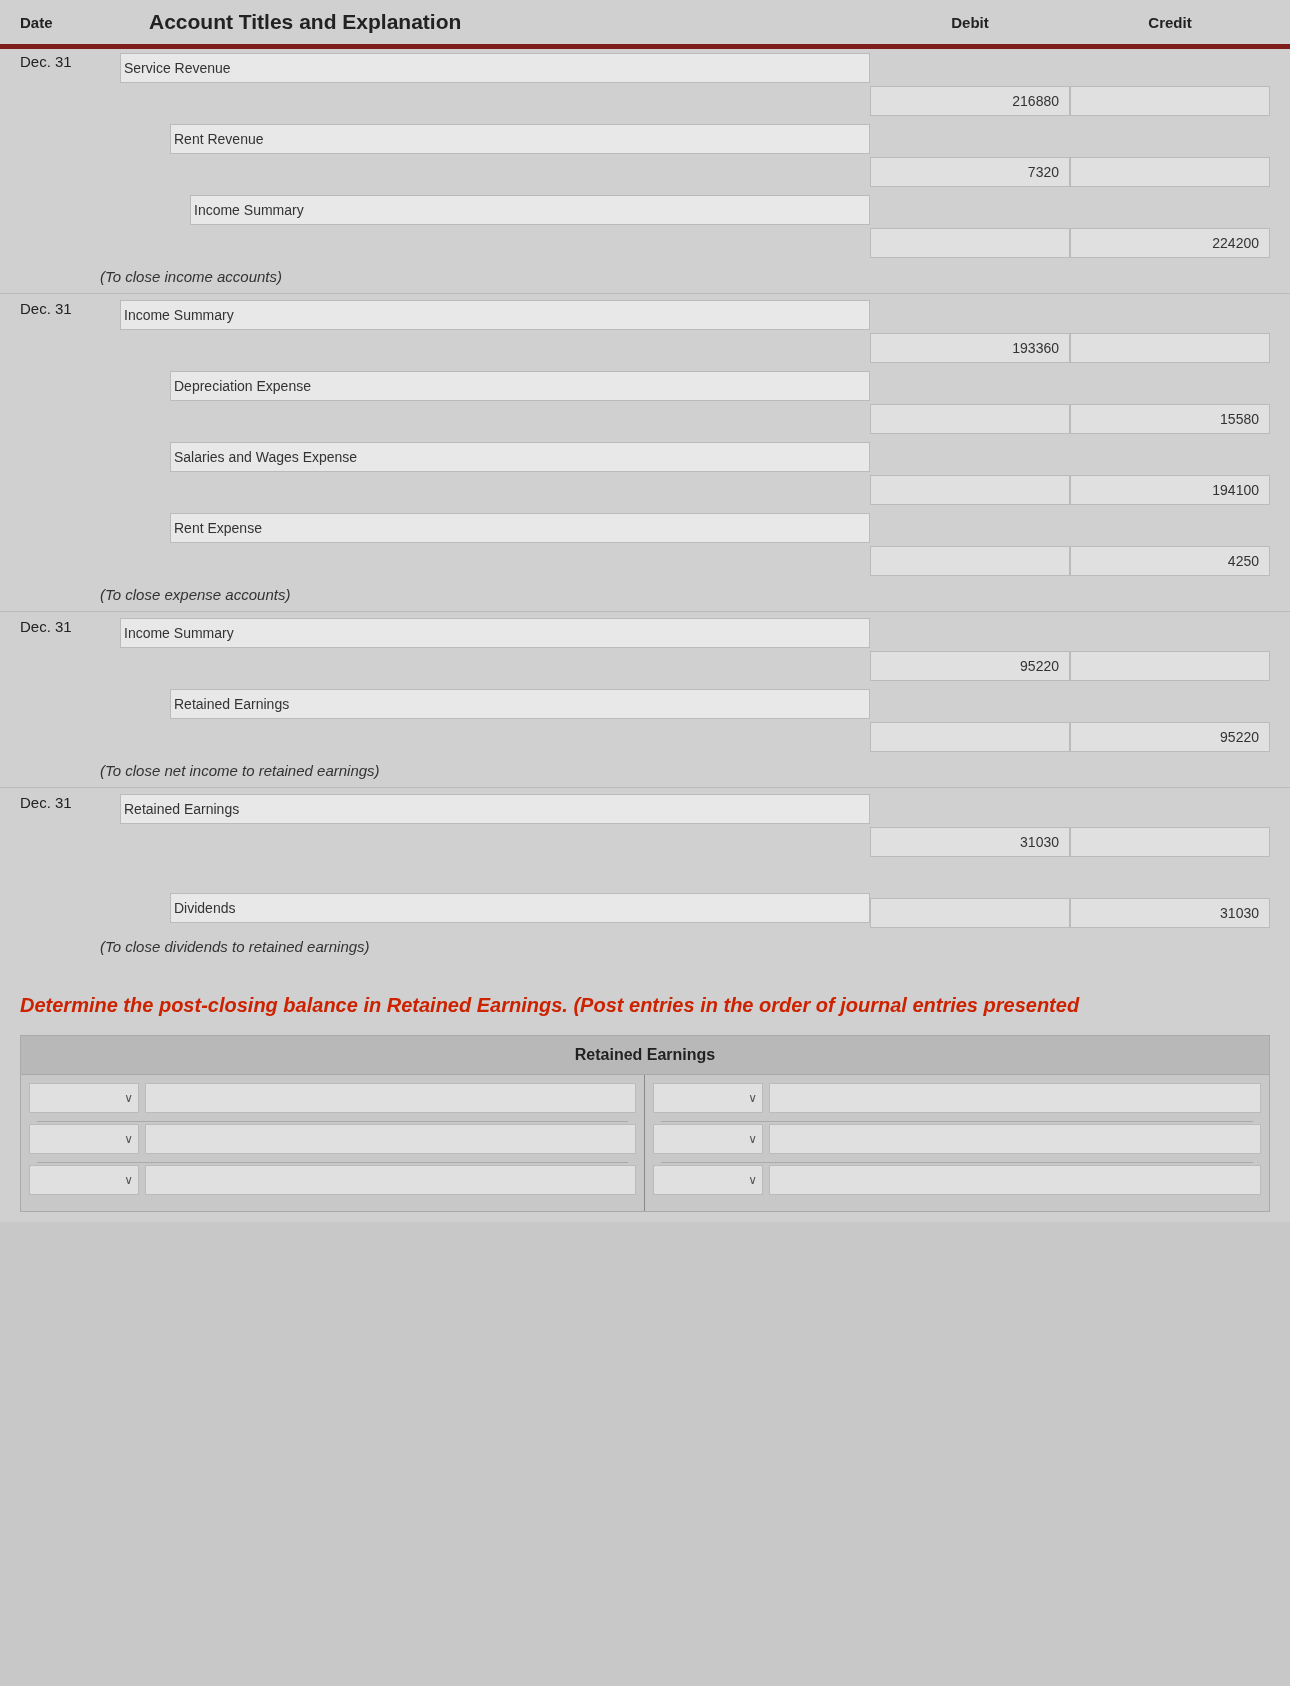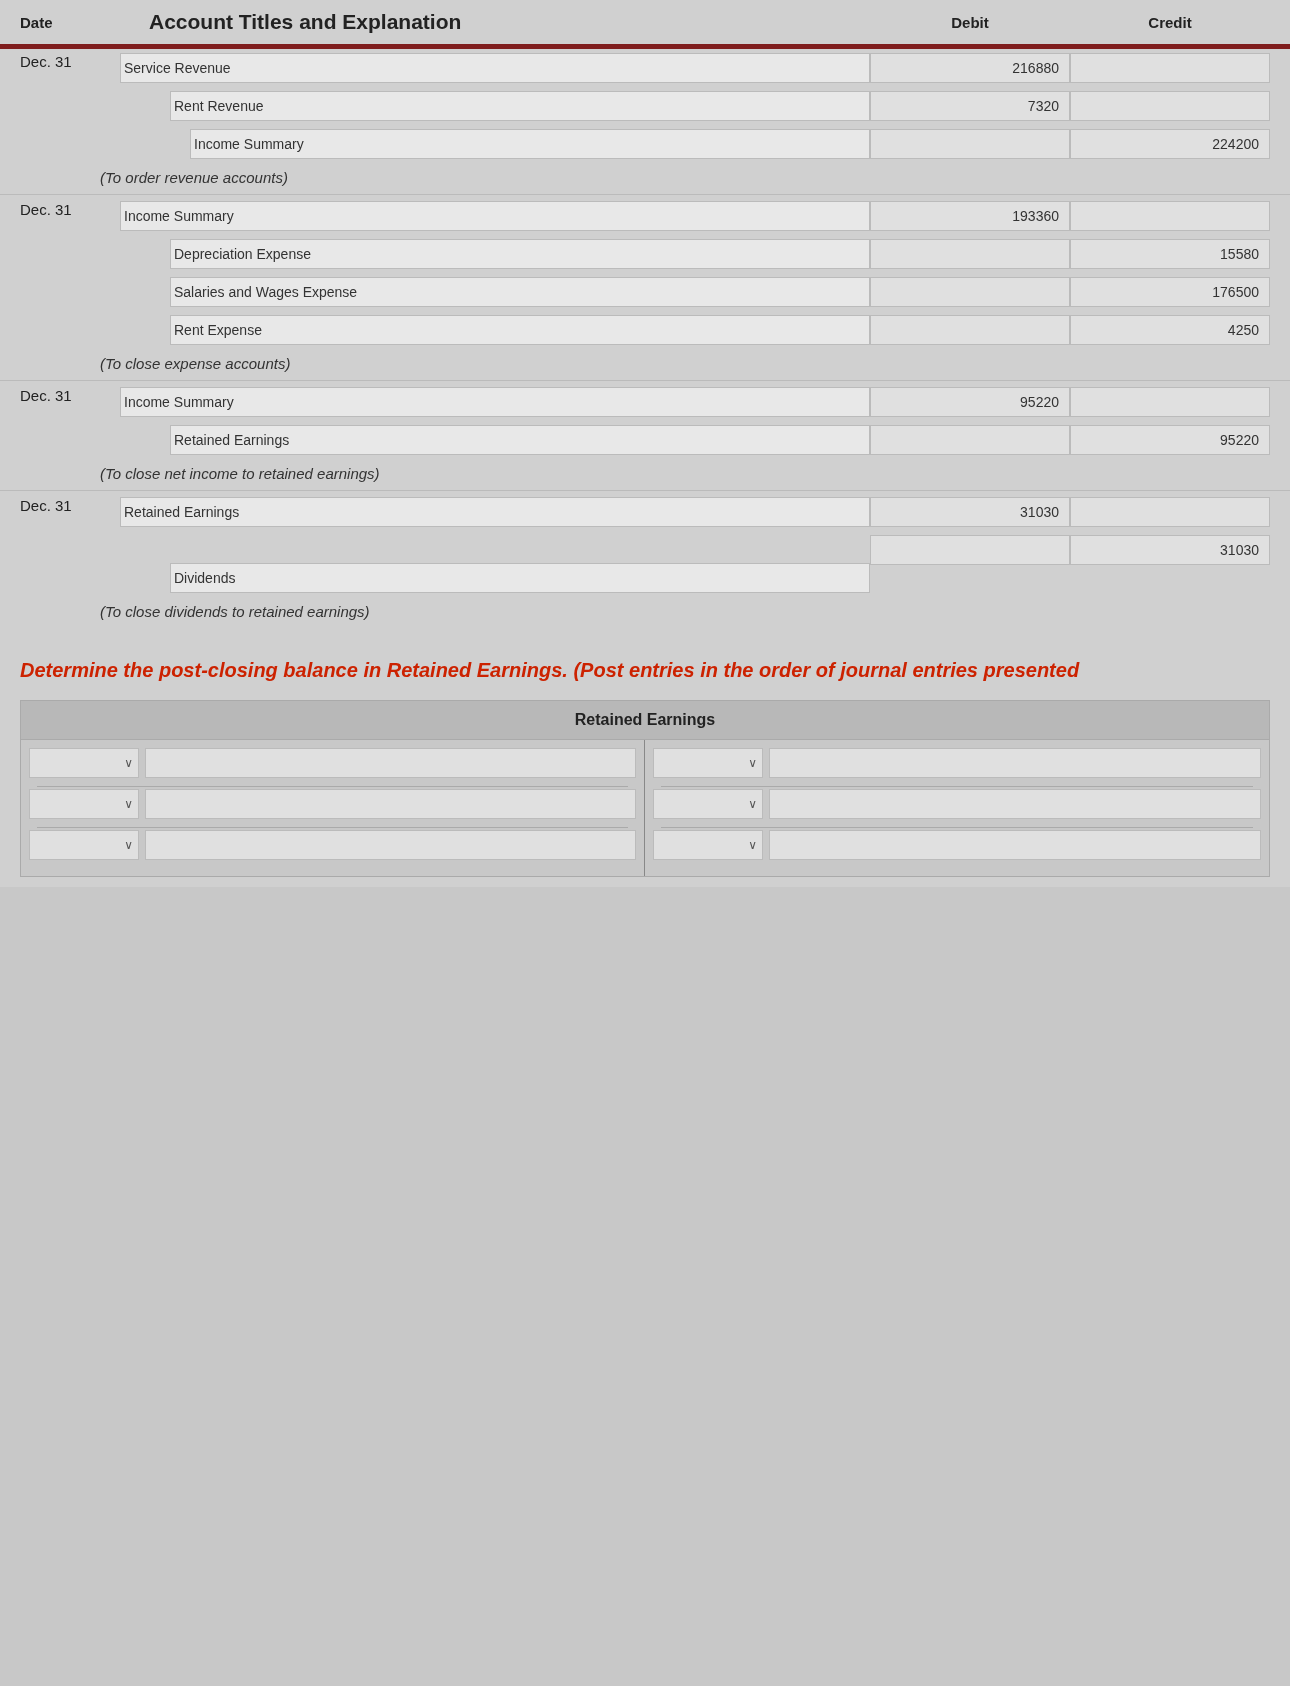--- a/index.html
+++ b/index.html
@@ -59,20 +59,21 @@
     .value-box {
       background: #e0e0e0;
       border: 1px solid #bbb;
       padding: 6px 10px;
       font-size: 14px;
       color: #333;
       text-align: right;
       width: 100%;
       display: block;
       min-height: 30px;
+      margin-top: 33px;
     }
 
     .note-row {
       display: flex;
       padding: 6px 20px 6px 100px;
       background: #d0d0d0;
       font-size: 15px;
       color: #333;
       font-style: italic;
     }
@@ -229,21 +230,21 @@
       <div class="col-account-cell">
         <div class="account-input" style="margin-left:40px; width:calc(100% - 40px);">Income Summary</div>
       </div>
       <div class="col-debit-cell">
         <div class="value-box"></div>
       </div>
       <div class="col-credit-cell">
         <div class="value-box">224200</div>
       </div>
     </div>
-    <div class="note-row">(To order revenue accounts)</div>
+    <div class="note-row">(To close income accounts)</div>
   </div>
 
   <hr class="section-divider">
 
   <div>
 
     <div class="journal-row">
       <div class="col-date-cell">Dec. 31</div>
       <div class="col-account-cell">
         <div class="account-input">Income Summary</div>
@@ -271,21 +272,21 @@
 
     <div class="journal-row indented">
       <div class="col-date-cell"></div>
       <div class="col-account-cell">
         <div class="account-input" style="margin-left:20px; width:calc(100% - 20px);">Salaries and Wages Expense</div>
       </div>
       <div class="col-debit-cell">
         <div class="value-box"></div>
       </div>
       <div class="col-credit-cell">
-        <div class="value-box">176500</div>
+        <div class="value-box">194100</div>
       </div>
     </div>
 
     <div class="journal-row indented">
       <div class="col-date-cell"></div>
       <div class="col-account-cell">
         <div class="account-input" style="margin-left:20px; width:calc(100% - 20px);">Rent Expense</div>
       </div>
       <div class="col-debit-cell">
         <div class="value-box"></div>

